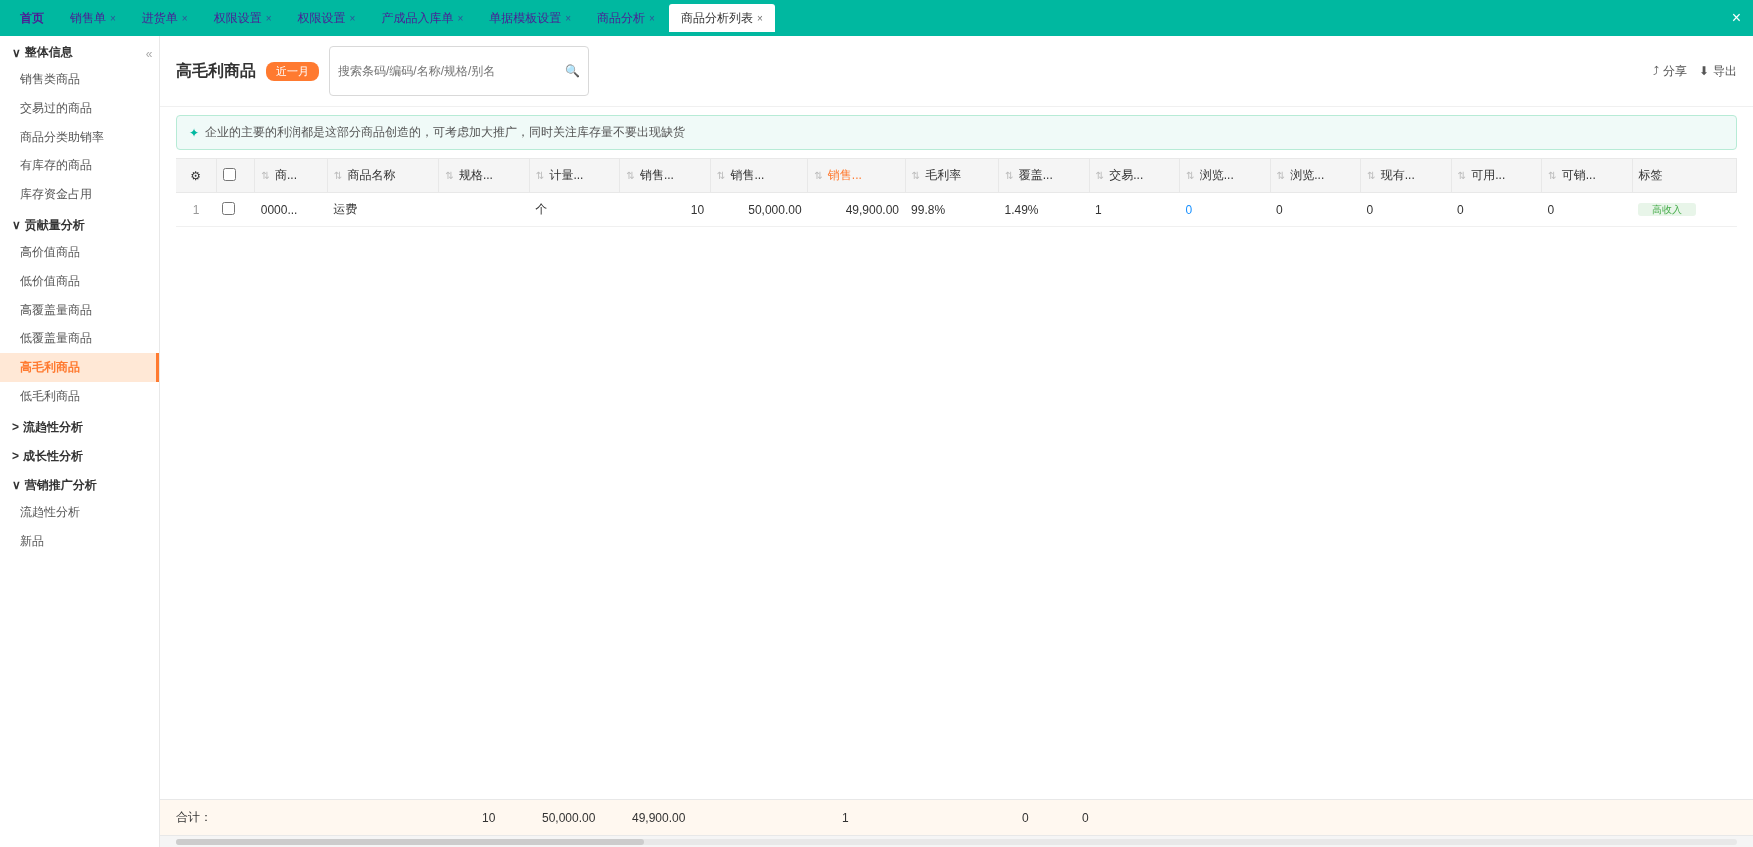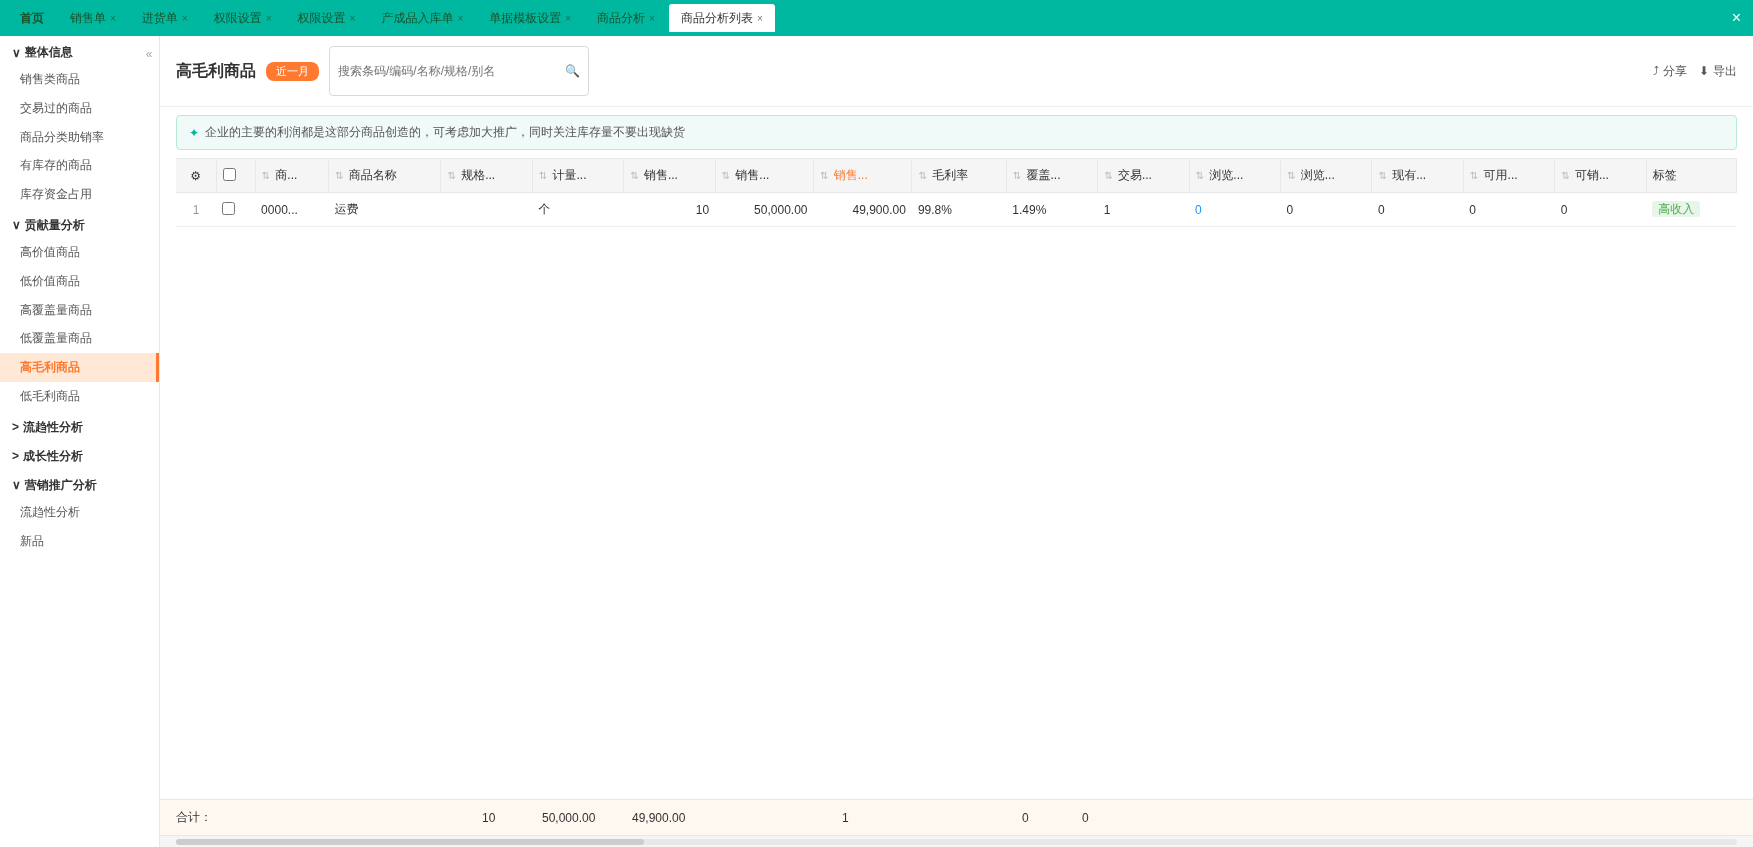--- a/index.html
+++ b/index.html
@@ -12,21 +12,21 @@
       background: #00b8a0;
       height: 36px;
       padding: 0 8px;
       gap: 2px;
     }
     .nav-tab {
       display: flex;
       align-items: center;
       padding: 0 12px;
       height: 28px;
-      color: #14532d;
+      color: #4c1d95;
       cursor: pointer;
       border-radius: 3px 3px 0 0;
       white-space: nowrap;
       font-size: 12px;
       gap: 4px;
     }
     .nav-tab.active {
       background: #fff;
       color: #333;
     }
@@ -208,23 +208,23 @@
       border-bottom: 1px solid #f0f0f0;
       color: #333;
       white-space: nowrap;
     }
     td:first-child { text-align: center; color: #999; }
     td.text-right { text-align: right; }
     td.blue-link { color: #1890ff; cursor: pointer; }
     .tag-high {
       background: #e8f5e9;
       color: #4caf50;
-      padding: 1px 6px;
+      padding: 1px 14px;
       border-radius: 3px;
-      font-size: 12px;
+      font-size: 10px;
     }
 
     
     .table-footer {
       display: flex;
       align-items: center;
       background: #fff8f0;
       border-top: 1px solid #e8e8e8;
       padding: 8px 16px;
       min-height: 36px;

